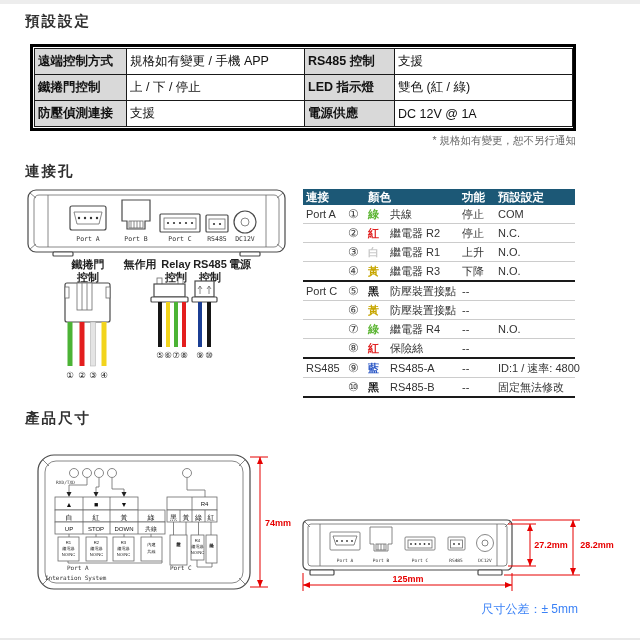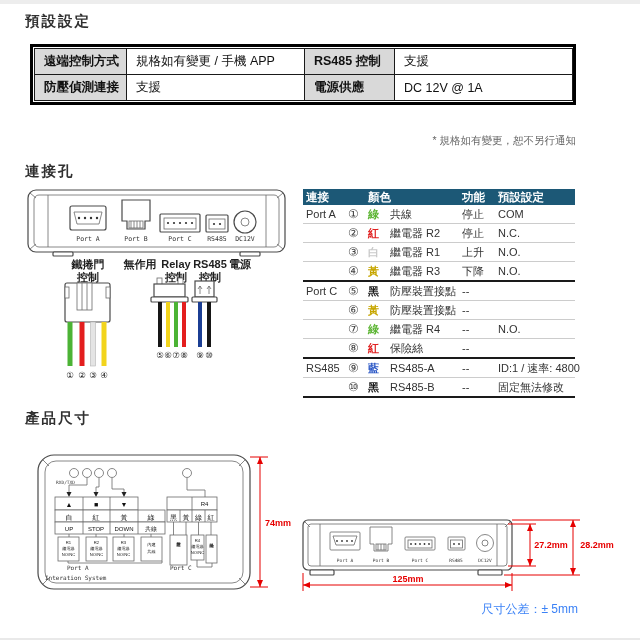--- a/index.html
+++ b/index.html
@@ -11,21 +11,21 @@
   .bottom-strip{position:absolute;bottom:0;left:0;width:640px;height:2px;background:#e9e9e9;}
 
   .sec-title{position:absolute;margin:0;font-size:14.5px;font-weight:bold;color:#303030;letter-spacing:2px;}
   #t-specs{top:12px;left:25px;}
   #t-conn{top:162px;left:25px;}
   #t-dims{top:409px;left:25px;}
 
   
   .spec-wrap{position:absolute;left:30px;top:44px;width:546px;border:3px solid #000;padding:1px;background:#fff;box-sizing:border-box;}
   .spec-wrap table{border-collapse:collapse;width:100%;table-layout:fixed;}
-  .spec-wrap td{border:1px solid #1a1a1a;height:25px;font-size:12.5px;padding:0 9px;white-space:nowrap;overflow:hidden;color:#111;}
+  .spec-wrap td{border:1px solid #1a1a1a;height:25px;font-size:12.5px;padding:0 3px;white-space:nowrap;overflow:hidden;color:#111;}
   .spec-wrap td.k{background:#d9d9d9;font-weight:bold;}
   .spec-wrap col.c1{width:92px}.spec-wrap col.c2{width:178px}
   .spec-wrap col.c3{width:90px}.spec-wrap col.c4{width:178px}
 
   .spec-note{position:absolute;top:134px;right:64px;font-size:10.5px;color:#666;}
 
   
   .conn-table{position:absolute;left:303px;top:189px;width:272px;border-collapse:collapse;table-layout:fixed;border-bottom:2px solid #1a1a1a;}
   .conn-table th{color:#fff;font-size:11.5px;font-weight:bold;text-align:left;height:16px;padding:0 3px;}
   .conn-table td{font-size:11px;height:18px;padding:0 3px;color:#333;white-space:nowrap;overflow:visible;vertical-align:middle;}
@@ -74,20 +74,26 @@
         <col class="c2">
         <col class="c3">
         <col class="c4">
       </colgroup>
     <tbody>
       <tr>
         <td class="k">遠端控制方式</td>
         <td>規格如有變更 / 手機 APP</td>
         <td class="k">RS485 控制</td>
         <td>支援</td>
+      </tr>
+      <tr>
+        <td class="k">鐵捲門控制</td>
+        <td>上 / 下 / 停止</td>
+        <td class="k">LED 指示燈</td>
+        <td>雙色 (紅 / 綠)</td>
       </tr>
       <tr>
         <td class="k">防壓偵測連接</td>
         <td>支援</td>
         <td class="k">電源供應</td>
         <td>DC 12V @ 1A</td>
       </tr>
     </tbody>
   </table>
 </div>

